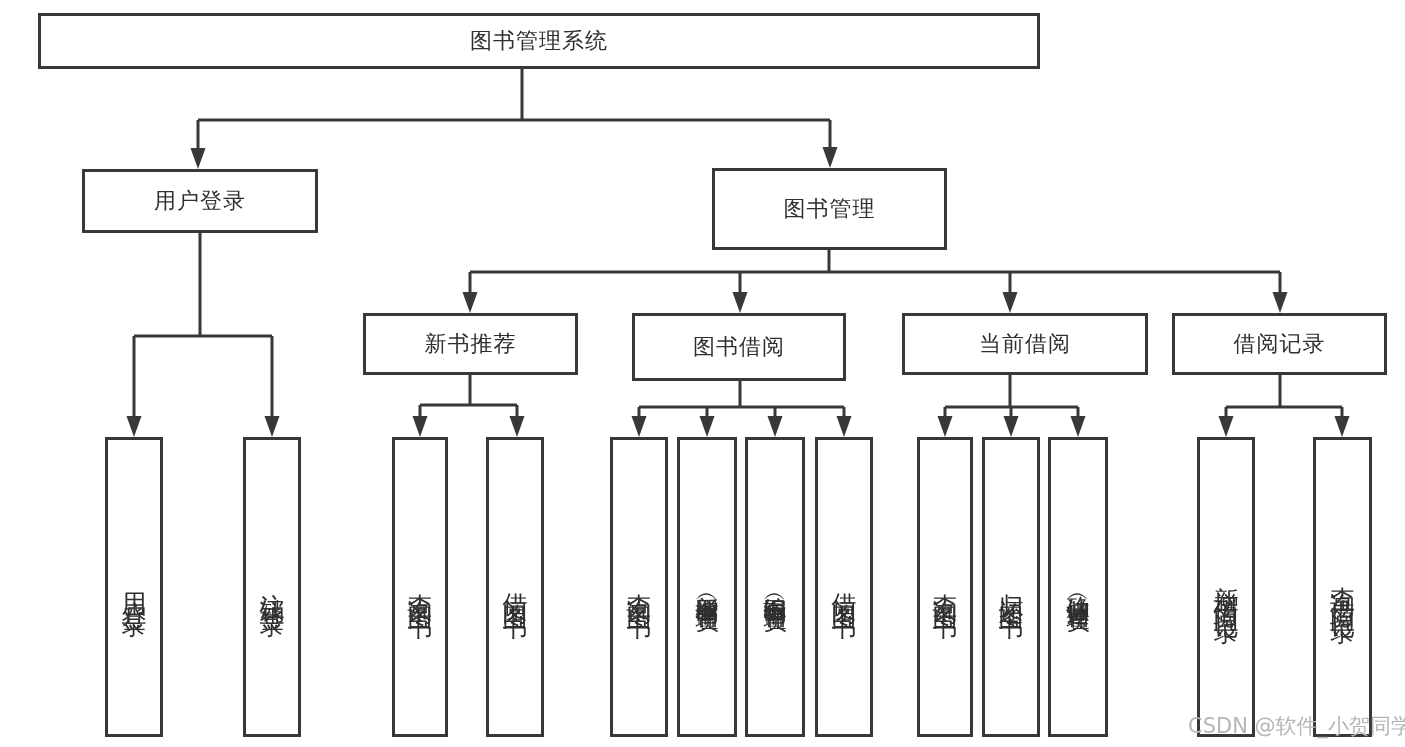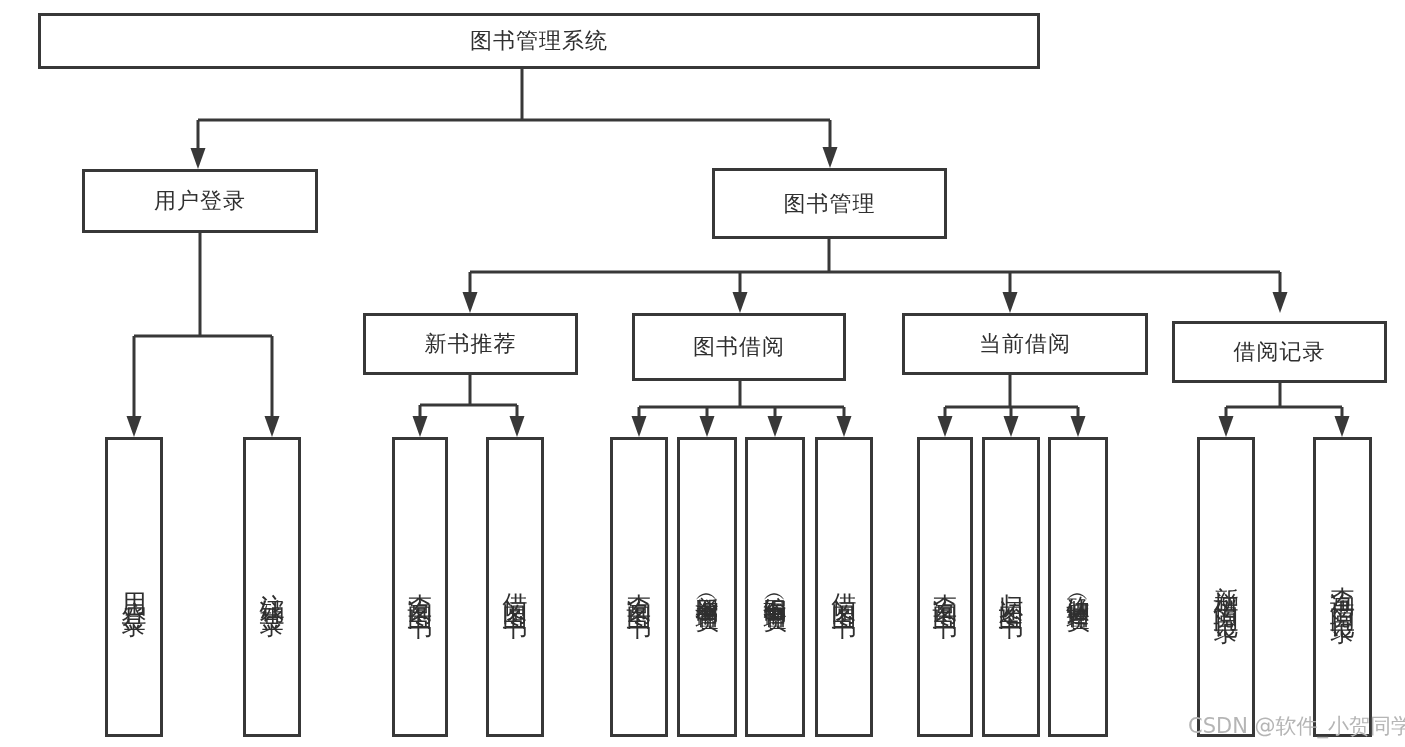--- a/index.html
+++ b/index.html
@@ -106,34 +106,34 @@
     <polygon points="1342,437 1334.5,416 1349.5,416"></polygon>
   </svg>
 
   <div class="node h" style="left:21px; top:13px; width:1002px; height:56px;margin-left:17px;">
     <span>图书管理系统</span>
   </div>
 
   <div class="node h" style="left:82px; top:169px; width:236px; height:64px;">
     <span>用户登录</span>
   </div>
-  <div class="node h" style="left:712px; top:168px; width:235px; height:71px;">
+  <div class="node h" style="left:712px; top:168px; width:235px; height:82px;">
     <span>图书管理</span>
   </div>
 
   <div class="node h" style="left:363px; top:313px; width:215px; height:62px;">
     <span>新书推荐</span>
   </div>
   <div class="node h" style="left:632px; top:313px; width:214px; height:68px;">
     <span>图书借阅</span>
   </div>
   <div class="node h" style="left:902px; top:313px; width:246px; height:62px;">
     <span>当前借阅</span>
   </div>
-  <div class="node h" style="left:1172px; top:313px; width:215px; height:62px;margin-top:8px;">
+  <div class="node h" style="left:1172px; top:313px; width:215px; height:62px;">
     <span>借阅记录</span>
   </div>
 
   <div class="node v" style="left:105px; width:58px;">
     <span class="vtext">用户登录</span>
   </div>
   <div class="node v" style="left:243px; width:58px;">
     <span class="vtext">注销登录</span>
   </div>
 

